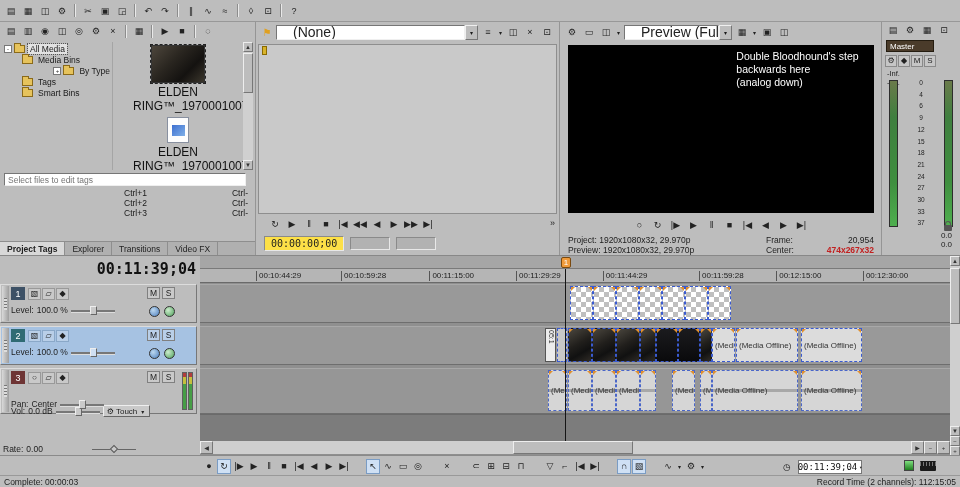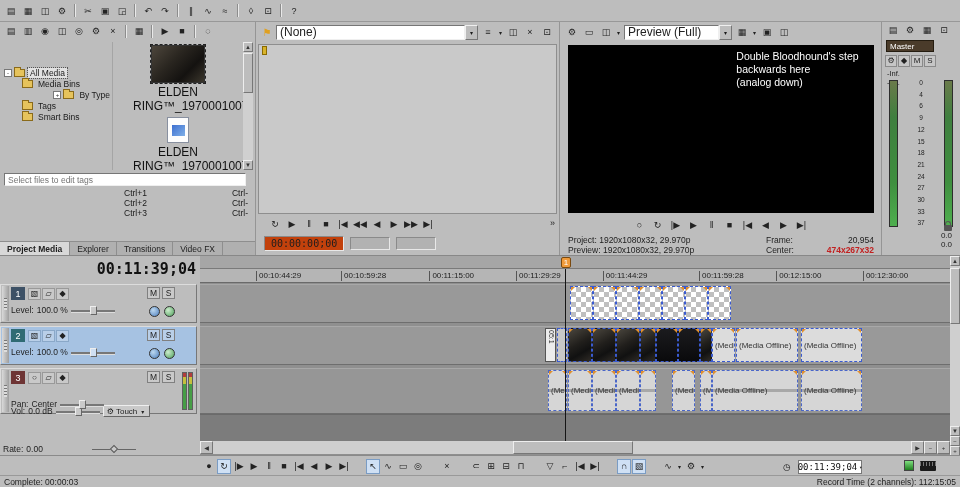--- a/index.html
+++ b/index.html
@@ -8,37 +8,37 @@
 .app{position:relative;width:960px;height:487px;background:#bdbdbd;}
 
 
 .tb{display:flex;align-items:center;gap:1px;padding:1px 3px;}
 .tbtn{min-width:16px;height:15px;display:inline-flex;align-items:center;justify-content:center;font-size:9px;color:#222;white-space:nowrap;}
 .tbtn.active{background:#cfe0f4;border:1px solid #7a9cc4;}
 .dd{font-size:6px;width:7px;color:#222;display:inline-flex;justify-content:center;}
 .tsep{width:2px;height:13px;border-left:1px solid #8d8d8d;border-right:1px solid #e9e9e9;margin:0 3px;}
 .tgap{width:13px;height:1px;}
 .combo{display:flex;height:15px;min-width:60px;}
-.combo-text{flex:1;background:#fff;border:1px solid;border-color:#767676 #efefef #efefef #767676;font-size:12px;padding:0 3px;line-height:13px;color:#222;white-space:nowrap;overflow:hidden;}
+.combo-text{flex:1;background:#fff;border:1px solid;border-color:#767676 #efefef #efefef #767676;font-size:14px;padding:0 16px;line-height:13px;color:#222;white-space:nowrap;overflow:hidden;}
 .combo-btn{width:13px;background:#bdbdbd;border:1px solid;border-color:#efefef #767676 #767676 #efefef;font-size:6px;display:flex;align-items:center;justify-content:center;}
 
 .main-tb{position:absolute;left:0;top:0;width:960px;height:22px;border-bottom:1px solid #989898;padding:2px 3px;}
 .main-tb .tbtn{height:17px;}
 
 
 .panel{position:absolute;top:22px;height:233px;background:#bdbdbd;}
 .media-panel{left:0;width:256px;border-right:1px solid #959595;}
 .trimmer-panel{left:256px;width:304px;border-right:1px solid #959595;}
 .preview-panel{left:560px;width:322px;border-right:1px solid #959595;}
 .master-panel{left:882px;width:78px;}
 
 
 .media-tb{height:18px;}
 .media-body{position:absolute;left:2px;right:2px;top:20px;height:128px;display:flex;overflow:hidden;}
-.media-tree{width:110px;position:relative;padding-top:2px;overflow:hidden;margin-top:24px;}
+.media-tree{width:110px;position:relative;padding-top:2px;overflow:hidden;}
 .tree-row{display:flex;align-items:center;height:10px;margin-bottom:1px;font-size:8.5px;white-space:nowrap;}
 .exp{width:8px;height:8px;border:1px solid #777;background:#fff;font-size:6px;line-height:6px;text-align:center;margin-right:2px;color:#333;flex:0 0 8px;}
 .exp-sp{width:10px;flex:0 0 10px;}
 .folder{width:11px;height:8px;background:#e6c35c;border:1px solid #8a6a1a;margin-right:3px;position:relative;flex:0 0 11px;}
 .folder::before{content:"";position:absolute;left:-1px;top:-3px;width:5px;height:2px;background:#e6c35c;border:1px solid #8a6a1a;border-bottom:none;}
 .tree-label{padding:0 2px;}
 .tree-row.selected .tree-label{background:#e2e2e2;outline:1px dotted #555;}
 .media-list{flex:1;position:relative;border-left:1px solid #a5a5a5;overflow:hidden;}
 .media-items{position:absolute;left:0;right:10px;top:0;}
 .media-item{width:90px;margin:3px auto 2px;text-align:center;}
@@ -59,21 +59,21 @@
 .tab{padding:1px 7px;font-size:8.5px;border-right:1px solid #8e8e8e;background:#b0b0b0;display:flex;align-items:center;color:#222;}
 .tab.active{background:#d8d8d8;font-weight:bold;}
 
 
 .trim-tb{height:20px;display:flex;align-items:center;gap:2px;padding:0 4px;}
 .flagbtn{font-size:10px;color:#e0a020;min-width:14px;text-align:center;}
 .trim-view{position:absolute;left:2px;right:2px;top:22px;height:170px;background:#c9c9c9;border:1px solid #8e8e8e;}
 .trim-marker{position:absolute;left:3px;top:1px;width:5px;height:9px;background:#d8b32a;border:1px solid #8a6a00;}
 .trim-trans{position:absolute;left:8px;top:194px;height:16px;}
 .trim-status{position:absolute;left:8px;top:213px;height:16px;display:flex;align-items:center;gap:6px;}
-.lcd{font-family:"DejaVu Sans Mono",monospace;font-size:10px;color:#1d1d1d;background:#c2410c;border:1px solid;border-color:#8a8a8a #e8e8e8 #e8e8e8 #8a8a8a;padding:1px 6px;}
+.lcd{font-family:"DejaVu Sans Mono",monospace;font-size:10px;color:#1d1d1d;background:#fde047;border:1px solid;border-color:#8a8a8a #e8e8e8 #e8e8e8 #8a8a8a;padding:1px 6px;}
 .trim-counter{width:40px;height:13px;background:#b2b2b2;border:1px solid;border-color:#8a8a8a #e8e8e8 #e8e8e8 #8a8a8a;}
 .trim-overflow{position:absolute;right:4px;top:196px;font-size:9px;color:#222;}
 
 
 .prev-tb{height:20px;display:flex;align-items:center;gap:2px;padding:0 4px;}
 .prev-screen{position:absolute;left:8px;right:7px;top:23px;height:168px;background:#000;}
 .prev-overlay{position:absolute;left:55%;top:5px;color:#fff;font-size:10.5px;line-height:1.25;}
 .prev-overlay span{display:block;}
 .prev-trans{position:absolute;left:0;right:0;top:194px;display:flex;justify-content:center;gap:2px;}
 .prev-info{position:absolute;left:8px;right:7px;top:213px;font-size:8.5px;color:#1d1d1d;}
@@ -281,21 +281,21 @@
         <div class="sc-row">
           <span class="sc-key">Ctrl+2</span>
           <span class="sc-act">Ctrl-</span>
         </div>
         <div class="sc-row">
           <span class="sc-key">Ctrl+3</span>
           <span class="sc-act">Ctrl-</span>
         </div>
       </div>
     <div class="media-tabs" id="media-tabs">
-        <div class="tab active">Project Media</div>
+        <div class="tab active">Project Tags</div>
         <div class="tab">Explorer</div>
         <div class="tab">Transitions</div>
         <div class="tab">Video FX</div>
       </div>
   </div>
 
   <div class="panel trimmer-panel">
     <div class="trim-tb">
       <span class="flagbtn">⚑</span>
       <span class="combo" style="flex:1">

